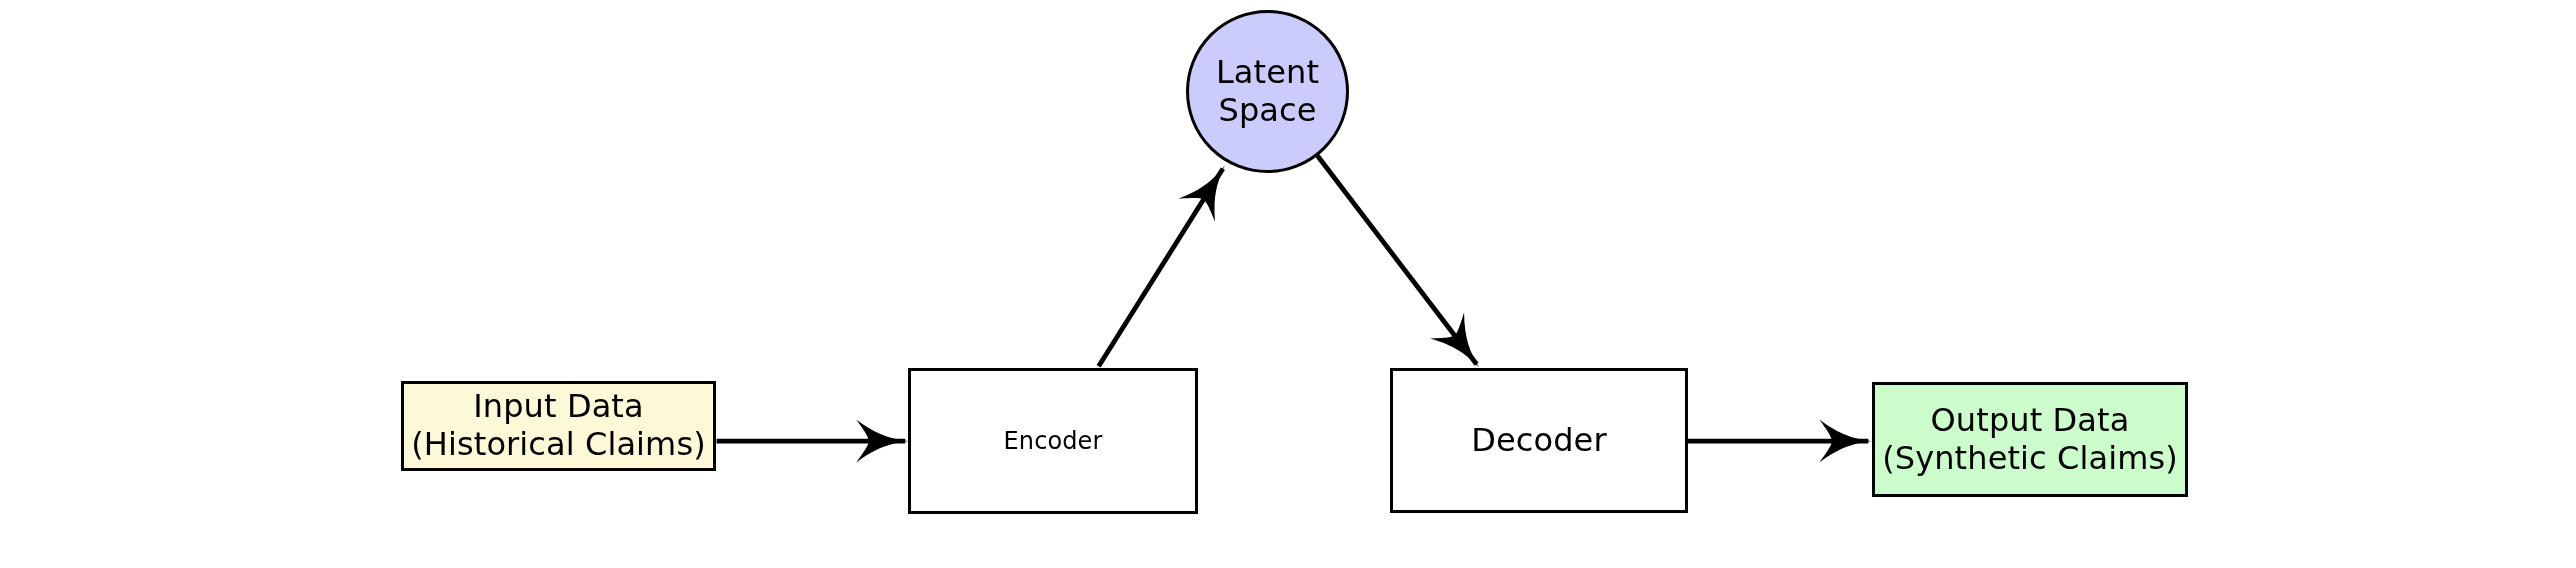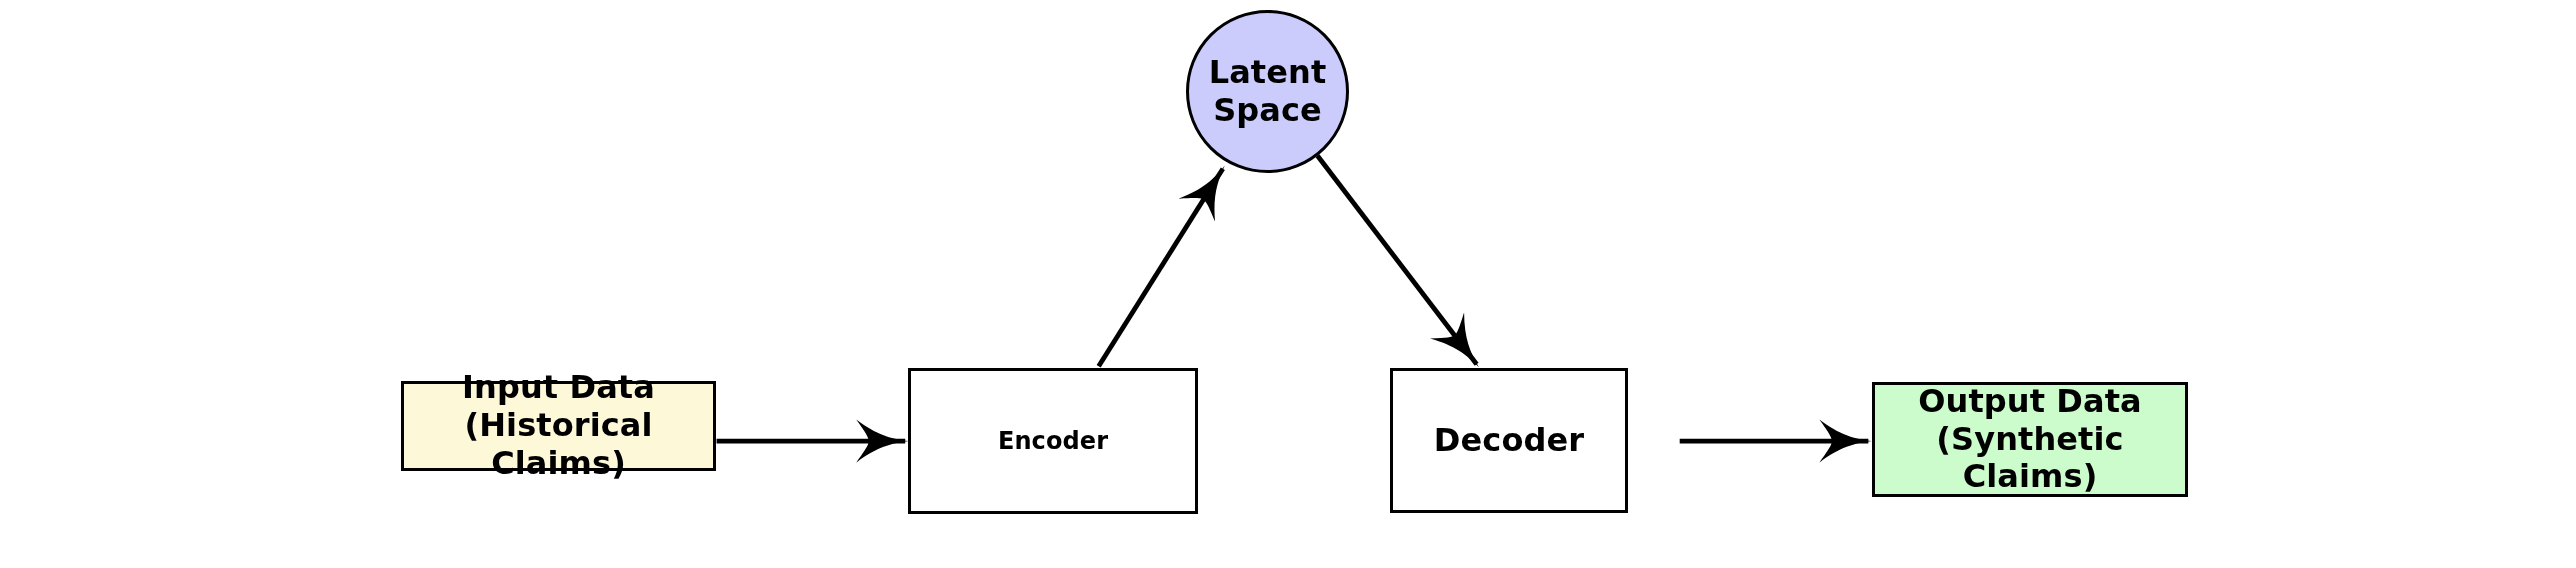--- a/index.html
+++ b/index.html
@@ -30,21 +30,21 @@
     position: absolute;
     box-sizing: border-box;
     display: flex;
     align-items: center;
     justify-content: center;
     text-align: center;
     color: #000000;
     border: 3.4px solid #000000;
     line-height: 1.18;
     white-space: pre-line;
-    font-weight: 700;
+    font-weight: 400;
     letter-spacing: 0.1px;
   }
   .node-rect {
     border-radius: 0;
   }
   .node-circle {
     border-radius: 50%;
   }
 
   
@@ -60,21 +60,21 @@
     left: 908px;
     top: 368px;
     width: 290px;
     height: 146px;
     background: #ffffff;
     font-size: 24px;
   }
   #node-decoder {
     left: 1390px;
     top: 368px;
-    width: 238px;
+    width: 298px;
     height: 145px;
     background: #ffffff;
     font-size: 32px;
   }
   #node-output {
     left: 1872px;
     top: 382px;
     width: 316px;
     height: 115px;
     background: #ccfccc;

